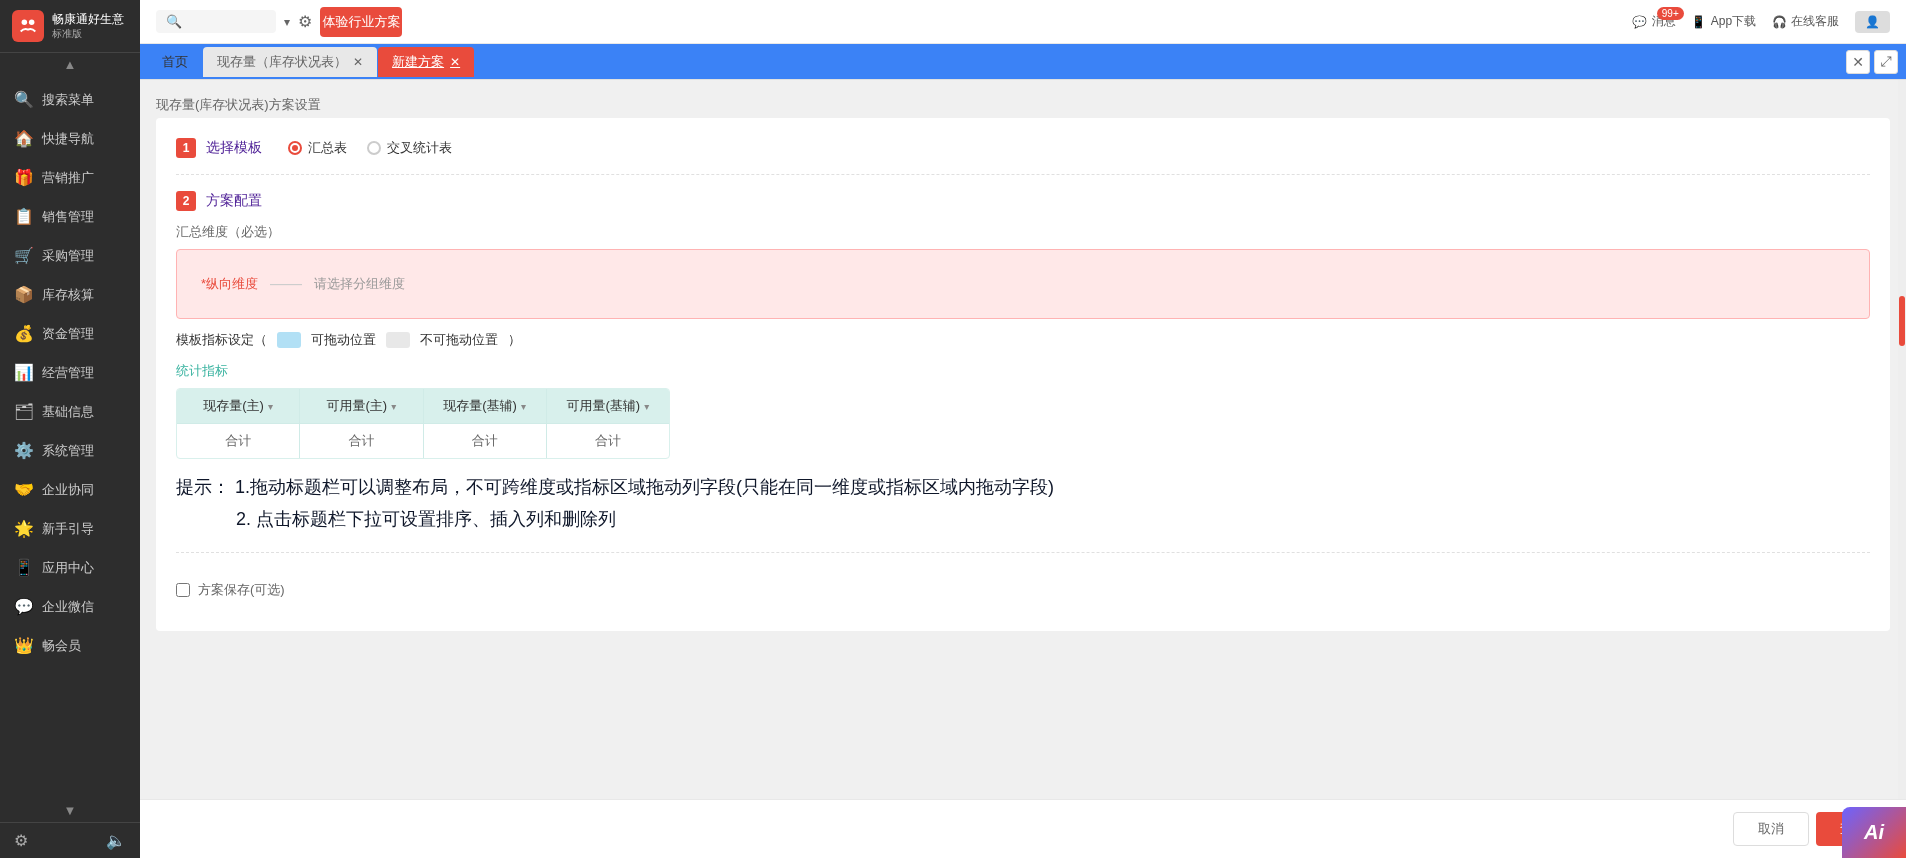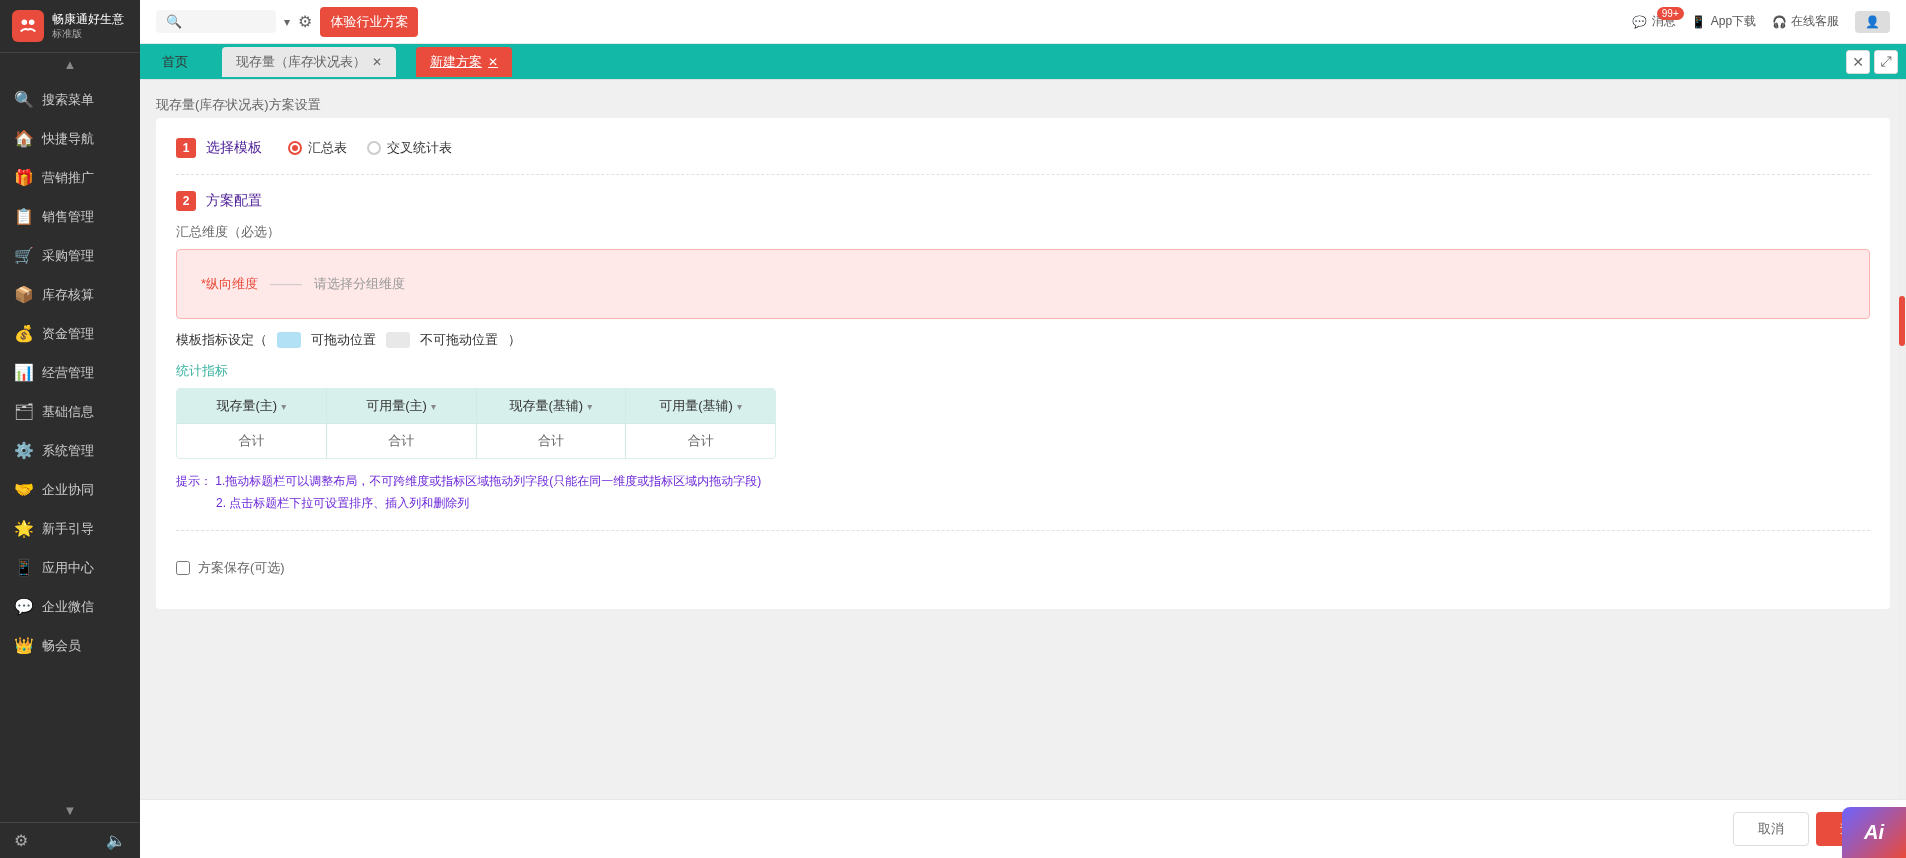--- a/index.html
+++ b/index.html
@@ -72,41 +72,41 @@
     .topbar-left { display: flex; align-items: center; gap: 8px; flex: 1; }
     .topbar-search { display: flex; align-items: center; background: #f5f5f5; border-radius: 4px; padding: 4px 10px; gap: 4px; min-width: 120px; }
     .topbar-search input { background: transparent; border: none; outline: none; font-size: 12px; color: #666; width: 80px; }
     .topbar-dropdown { color: #666; cursor: pointer; font-size: 12px; }
     .topbar-gear { color: #666; cursor: pointer; font-size: 16px; }
     .topbar-btn {
       background: #e94b3c;
       color: white;
       border: none;
       border-radius: 4px;
-      padding: 6px 10px;
+      padding: 6px 2px;
       font-size: 13px;
       cursor: pointer;
     }
     .topbar-right { display: flex; align-items: center; gap: 16px; }
     .topbar-right .msg { display: flex; align-items: center; gap: 4px; color: #555; font-size: 12px; cursor: pointer; position: relative; }
     .badge { background: #e94b3c; color: white; border-radius: 8px; padding: 1px 5px; font-size: 10px; position: absolute; top: -6px; right: -8px; }
     .topbar-right .app { display: flex; align-items: center; gap: 4px; color: #555; font-size: 12px; cursor: pointer; }
     .topbar-right .service { display: flex; align-items: center; gap: 4px; color: #555; font-size: 12px; cursor: pointer; }
     .topbar-right .user { background: #ddd; border-radius: 4px; padding: 4px 10px; font-size: 12px; color: #666; cursor: pointer; }
 
     
     .tabbar {
-      background: #14b8a6;
+      background: #3b82f6;
       display: flex;
       align-items: center;
       padding: 0 8px;
       height: 36px;
       flex-shrink: 0;
       border-bottom: 1px solid #e0e0e0;
-      gap: 20px;
+      gap: 1px;
     }
     .tab {
       display: flex;
       align-items: center;
       gap: 6px;
       padding: 6px 14px;
       border-radius: 4px 4px 0 0;
       cursor: pointer;
       font-size: 13px;
       color: #666;
@@ -184,21 +184,21 @@
     .indicator-row { display: flex; align-items: center; gap: 10px; font-size: 13px; color: #333; margin-bottom: 12px; }
     .indicator-box {
       width: 24px; height: 16px;
       border-radius: 3px;
     }
     .indicator-box.draggable { background: #b2e0f5; }
     .indicator-box.non-draggable { background: #e8e8e8; }
 
     
     .stats-label { color: #3ab3a0; font-size: 13px; margin-bottom: 8px; font-weight: 500; margin-top: 13px; }
-    .stats-table { border: 1px solid #d9f0ec; border-radius: 4px; overflow: hidden; width: 600px; }
+    .stats-table { border: 1px solid #d9f0ec; border-radius: 4px; overflow: hidden; width: 494px; }
     .stats-table-header { display: flex; background: #e8f7f5; }
     .stats-table-body { display: flex; }
     .stats-col {
       flex: 1;
       border-right: 1px solid #d0ebe7;
       text-align: center;
     }
     .stats-col:last-child { border-right: none; }
     .stats-col-header {
       padding: 8px 12px;
@@ -213,21 +213,21 @@
     }
     .stats-col-body {
       padding: 8px 12px;
       text-align: center;
       font-size: 13px;
       color: #666;
     }
     .chevron-icon { color: #888; font-size: 10px; cursor: pointer; }
 
     
-    .tip-section { margin-top: 12px; color: #6d28d9; font-size: 12px; line-height: 1.8; }
+    .tip-section { margin-top: 12px; color: #0f172a; font-size: 18px; line-height: 1.8; }
 
     
     .save-row { display: flex; align-items: center; gap: 8px; margin-top: 16px; padding: 12px 0; }
     .save-checkbox { width: 14px; height: 14px; border: 1px solid #ccc; border-radius: 2px; cursor: pointer; }
     .save-label { font-size: 13px; color: #666; }
 
     
     .footer-bar {
       background: #fff;
       border-top: 1px solid #e8e8e8;

